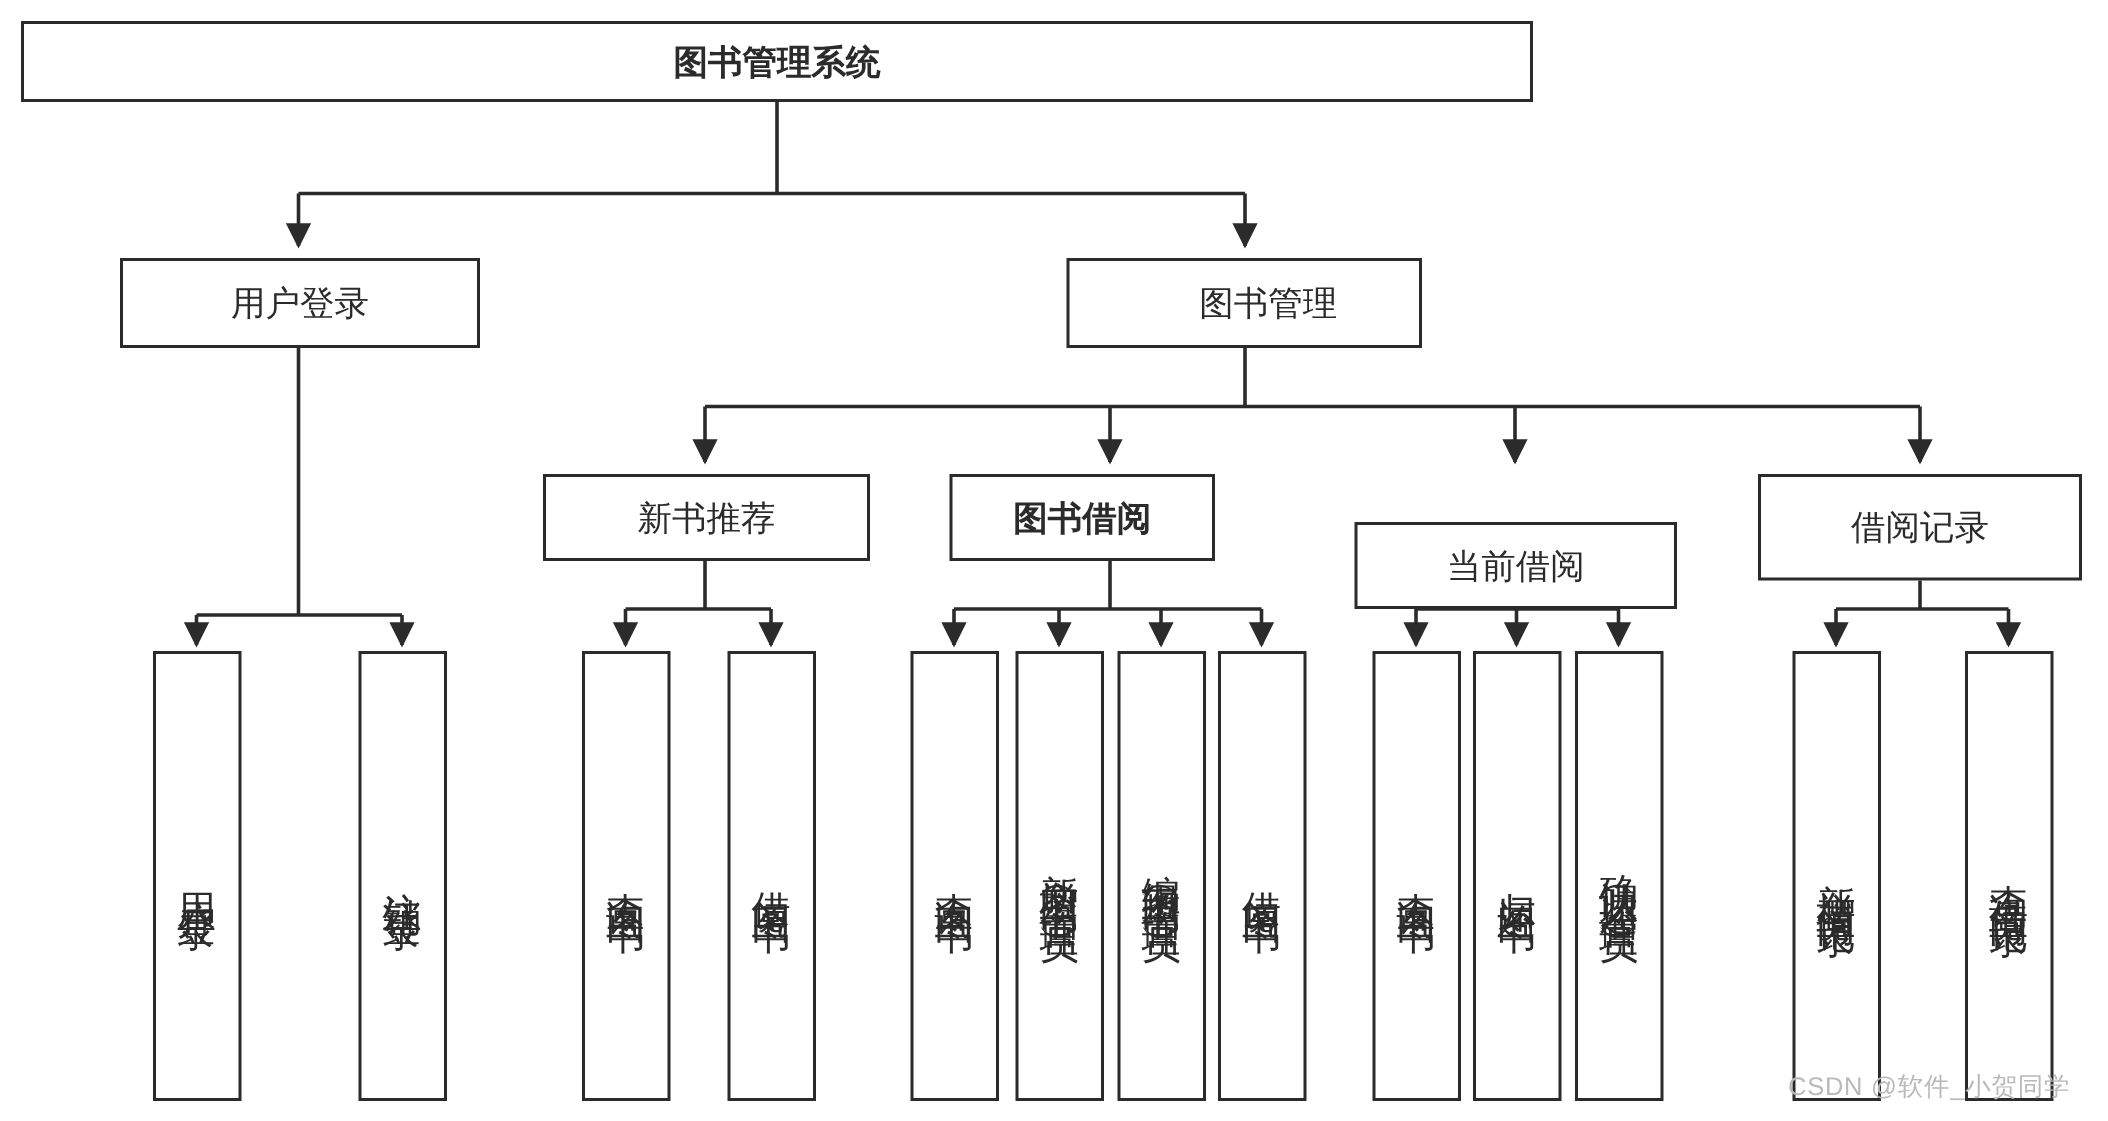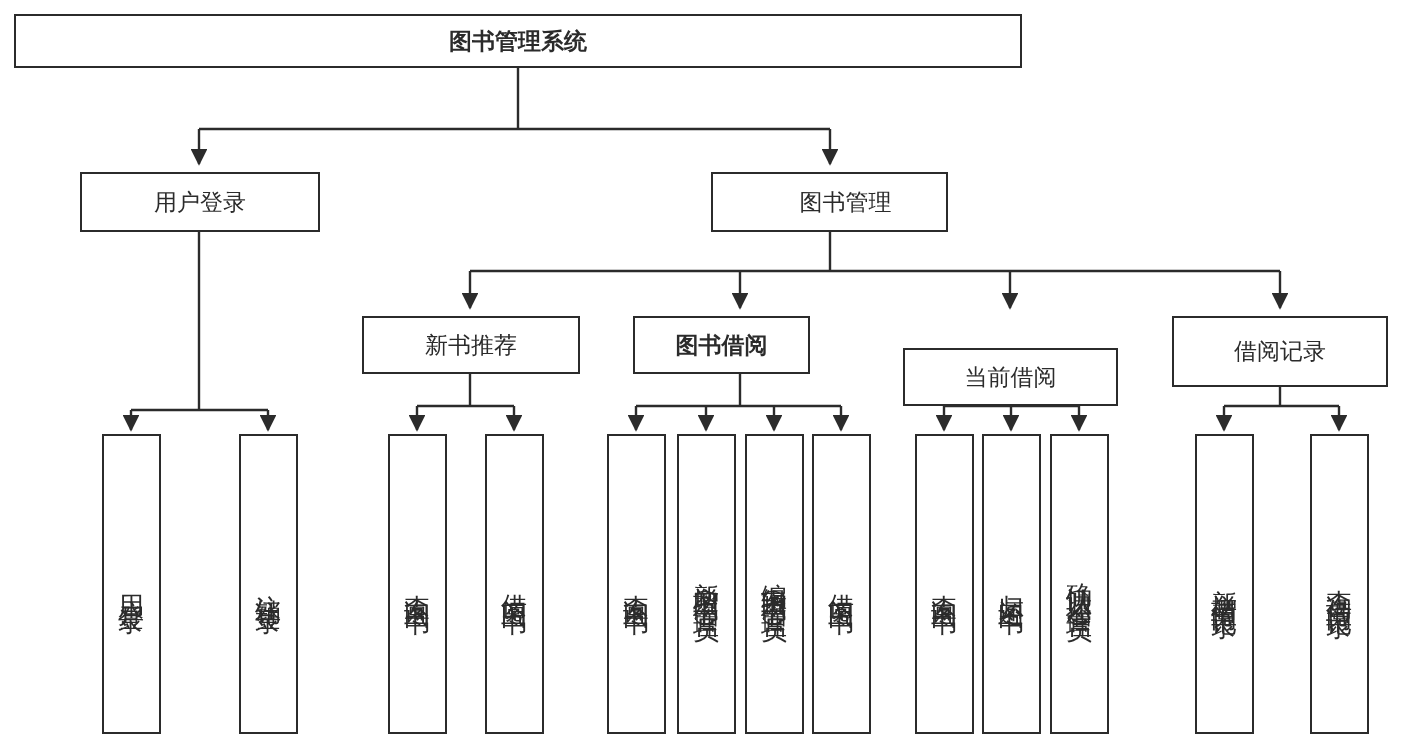--- a/index.html
+++ b/index.html
@@ -188,14 +188,15 @@
     <span class="label">确认归还（管理员）</span>
   </div>
 
   <div class="node vert" style="left:1195px; top:434px; width:59px; height:300px;">
     <span class="label">新增借阅记录</span>
   </div>
   <div class="node vert" style="left:1310px; top:434px; width:59px; height:300px;">
     <span class="label">查询借阅记录</span>
   </div>
 
+  <div id="watermark">CSDN @软件_小贺同学</div>
 
 </div>
 
 </body></html>

